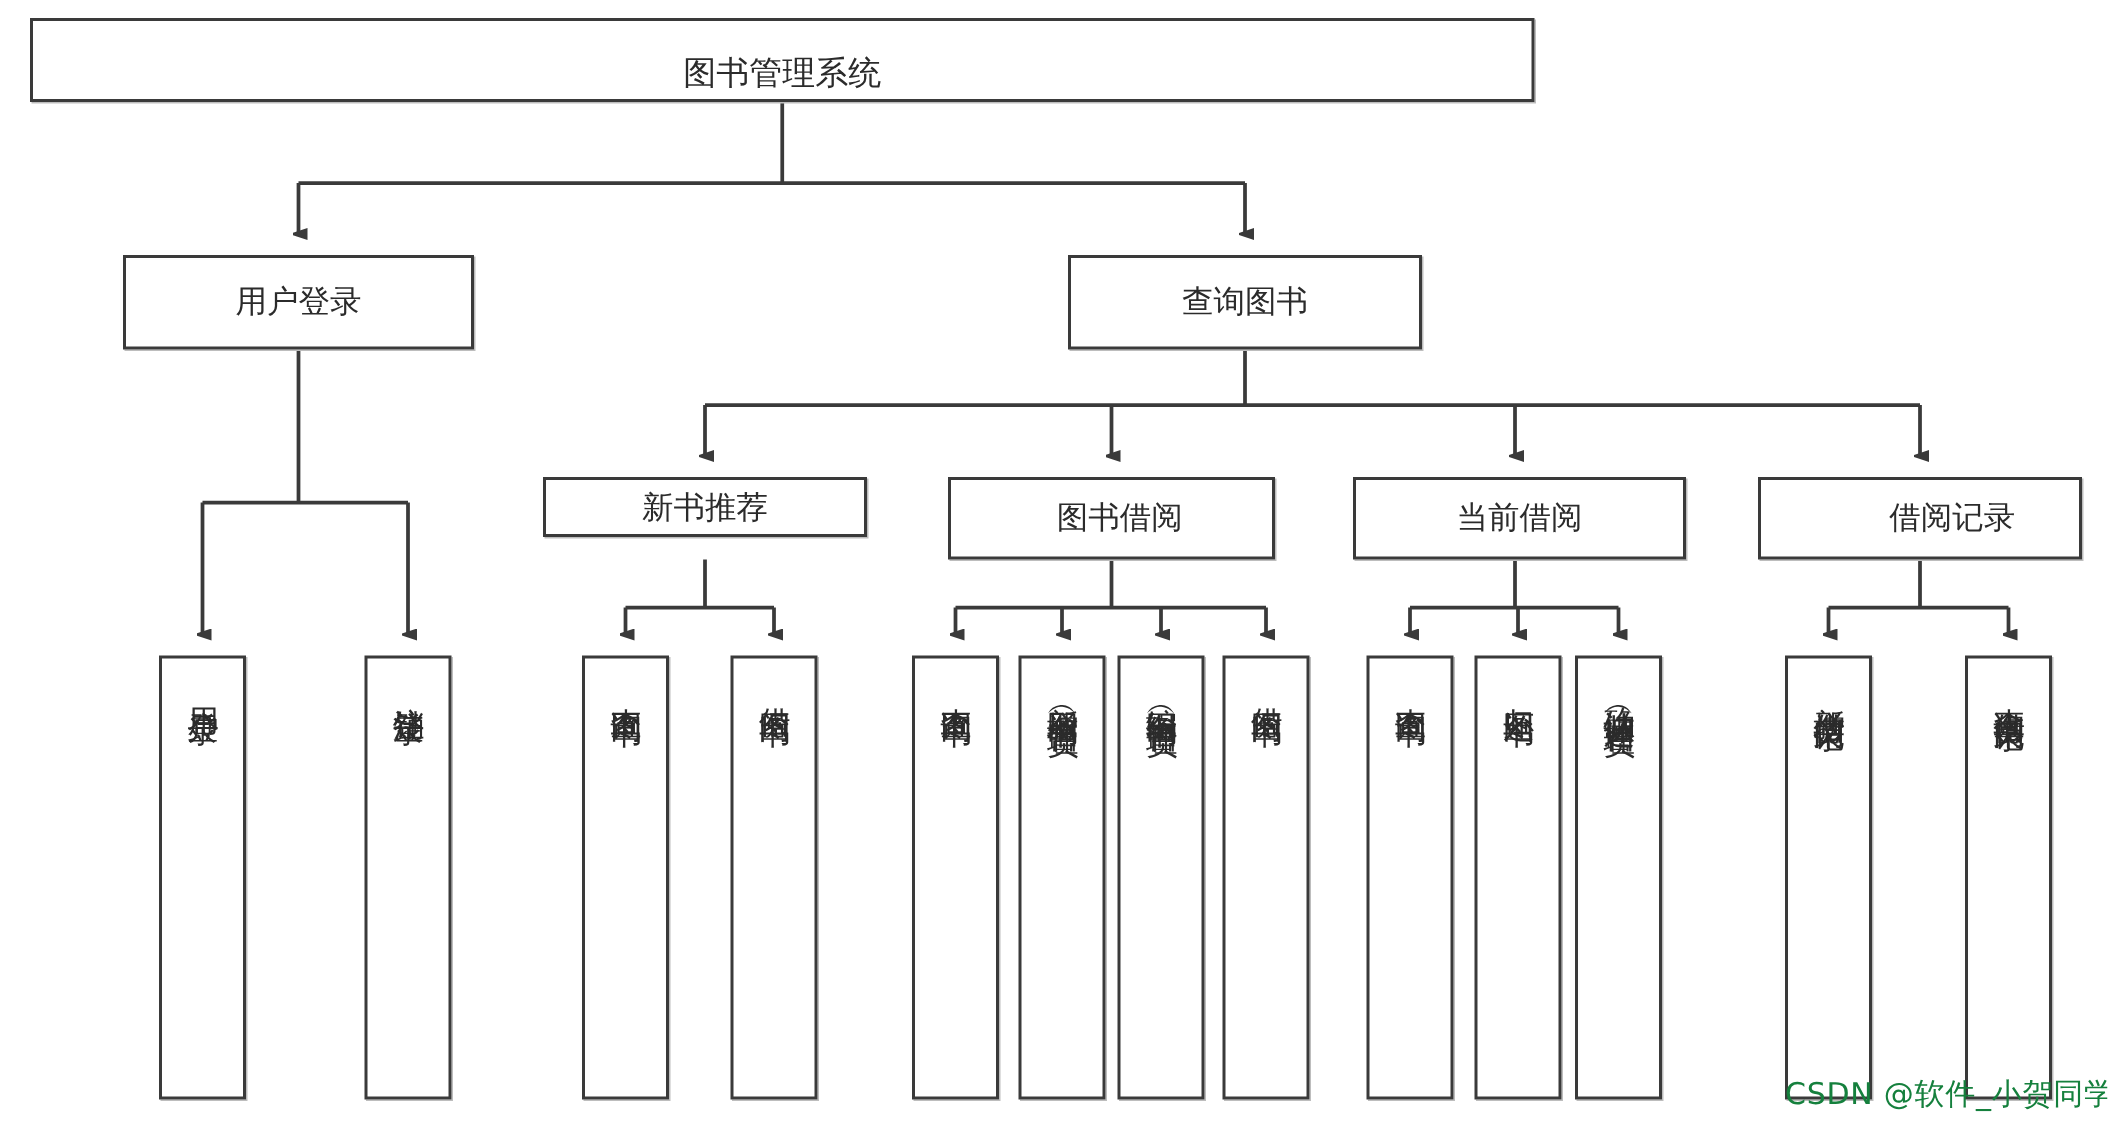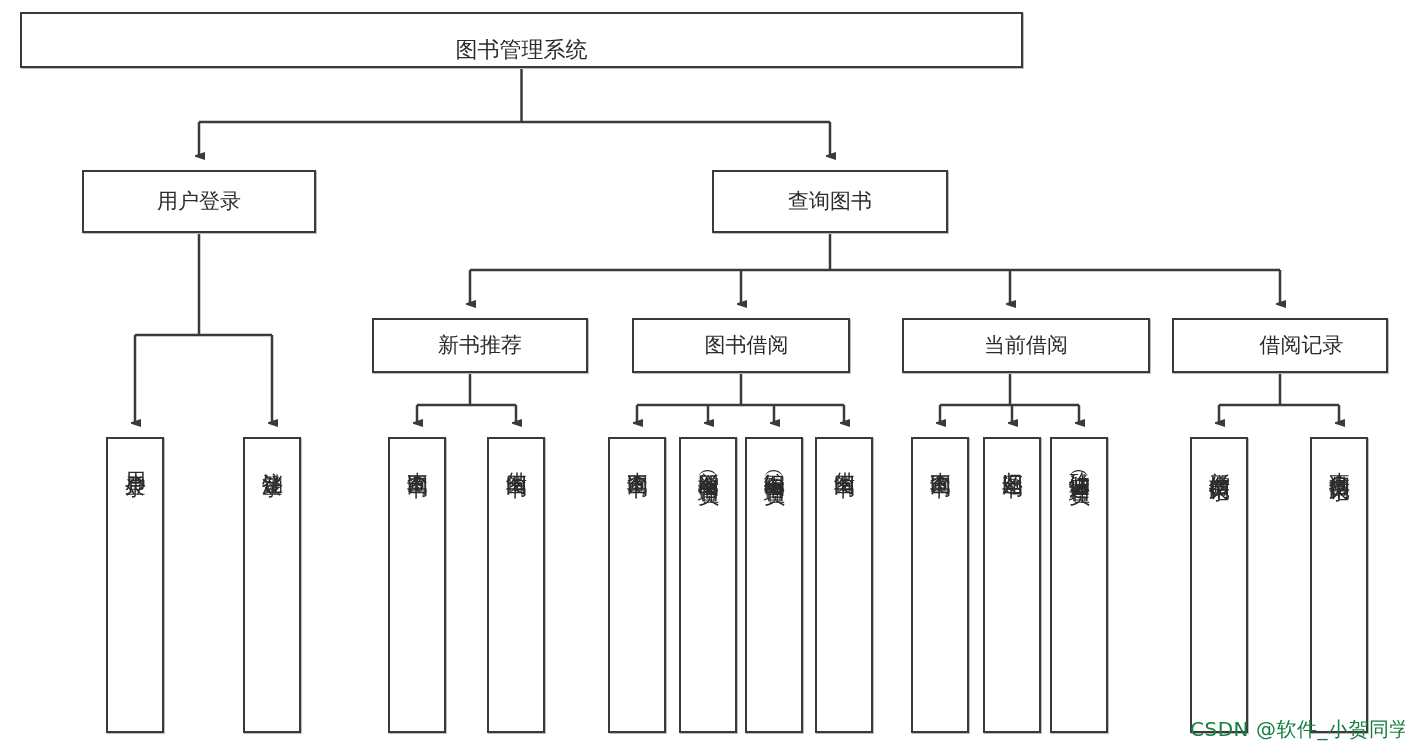--- a/index.html
+++ b/index.html
@@ -120,27 +120,27 @@
   <div id="node-layer">
       <div class="node h root" style="left: 20px; top: 12px; width: 1003px; height: 56px;">
         <span class="node-label">图书管理系统</span>
       </div>
       <div class="node h" style="left: 82px; top: 170px; width: 234px; height: 63px;">
         <span class="node-label">用户登录</span>
       </div>
       <div class="node h" style="left: 712px; top: 170px; width: 236px; height: 63px;">
         <span class="node-label">查询图书</span>
       </div>
-      <div class="node h" style="left: 372px; top: 318px; width: 216px; height: 55px; align-items: center;">
+      <div class="node h" style="left: 362px; top: 318px; width: 216px; height: 40px; align-items: center;">
         <span class="node-label">新书推荐</span>
       </div>
       <div class="node h" style="left: 632px; top: 318px; width: 218px; height: 55px; padding-left: 11px;">
         <span class="node-label">图书借阅</span>
       </div>
-      <div class="node h" style="left: 902px; top: 318px; width: 248px; height: 55px;">
+      <div class="node h" style="left: 902px; top: 318px; width: 222px; height: 55px;">
         <span class="node-label">当前借阅</span>
       </div>
       <div class="node h" style="left: 1172px; top: 318px; width: 216px; height: 55px; padding-left: 43px;">
         <span class="node-label">借阅记录</span>
       </div>
       <div class="node v" style="left: 106px; top: 437px; width: 58px; height: 296px;">
         <span class="node-label">用户登录</span>
       </div>
       <div class="node v" style="left: 243px; top: 437px; width: 58px; height: 296px;">
         <span class="node-label">注销登录</span>

